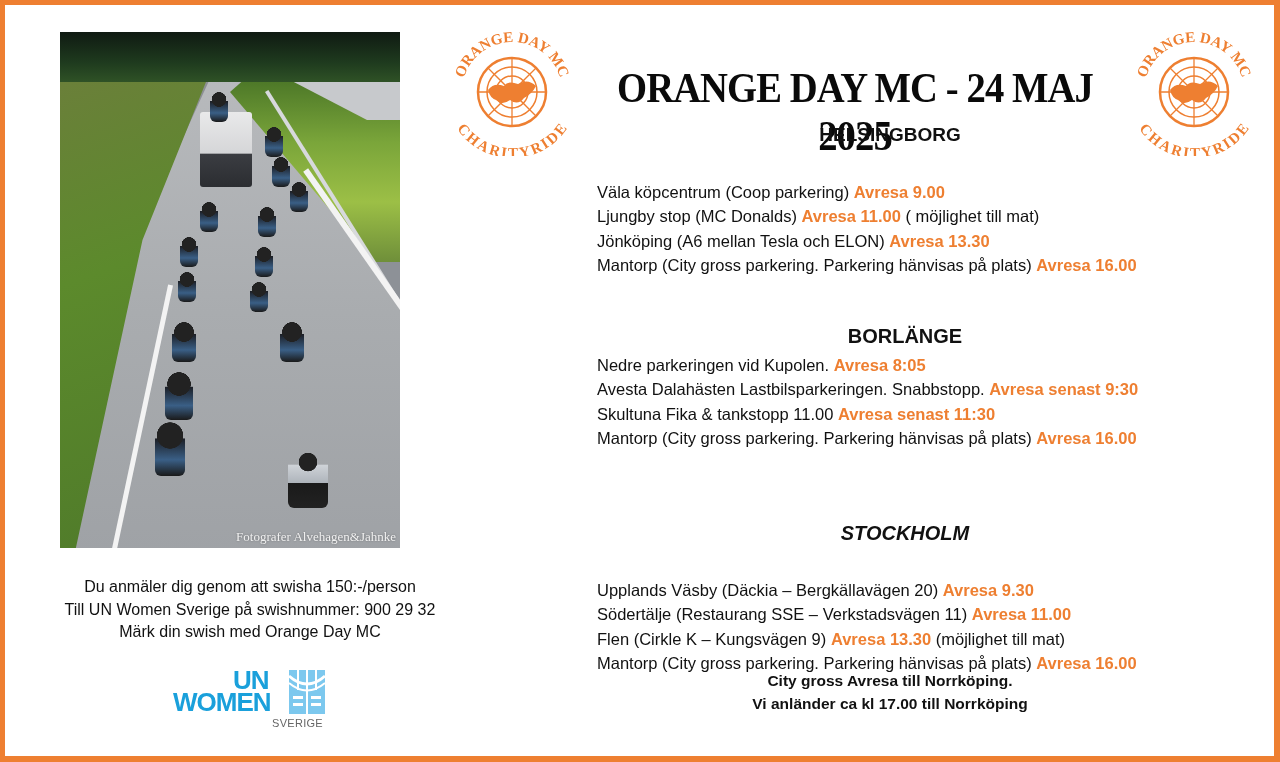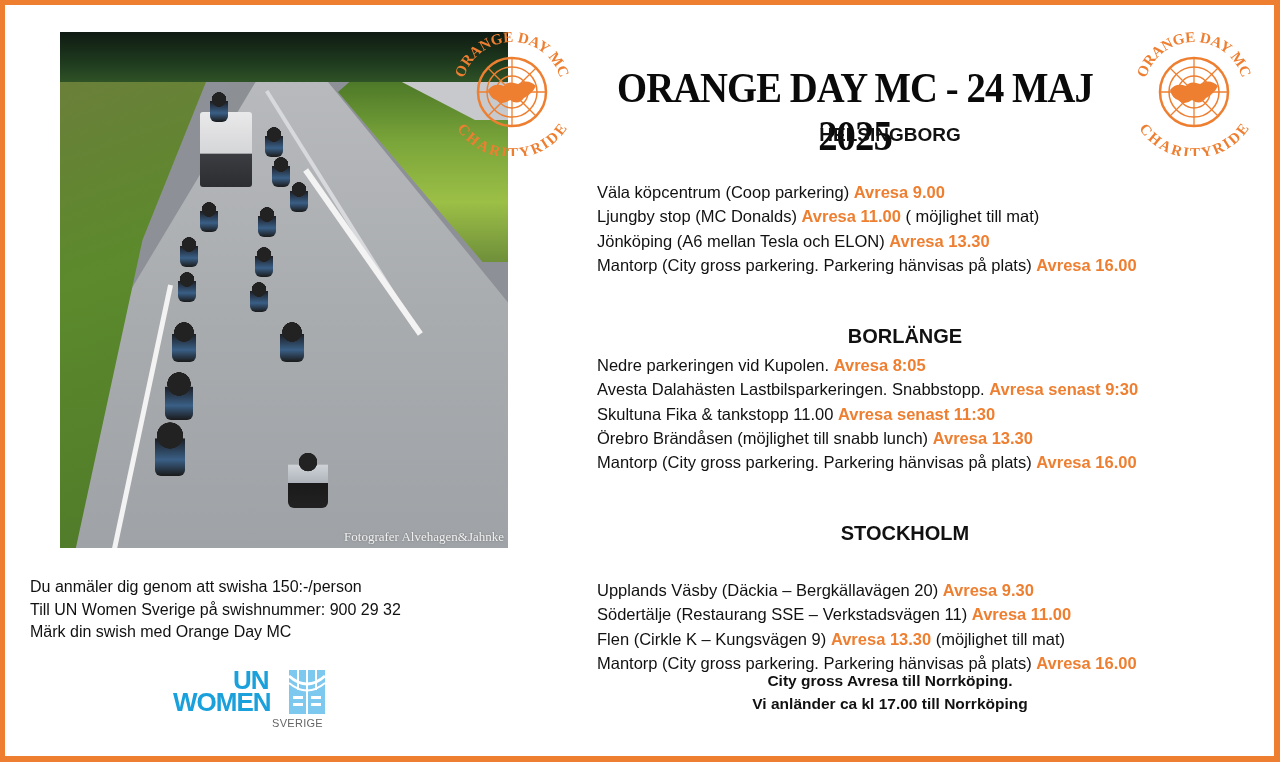--- a/index.html
+++ b/index.html
@@ -7,21 +7,21 @@
   body { font-family: "Liberation Sans", sans-serif; color: #111; position: relative; }
 
   .frame {
     position: absolute; left: 0; top: 0; width: 1280px; height: 762px;
     border: 5px solid #ee7f31; border-right-width: 6px; border-bottom-width: 6px;
     background: #fff;
   }
 
   
   .photo {
-    position: absolute; left: 60px; top: 32px; width: 448px; height: 516px;
+    position: absolute; left: 60px; top: 32px; width: 340px; height: 516px;
     overflow: hidden; background: #8d9197;
   }
   .photo .trees {
     position: absolute; left: 0; top: 0; width: 100%; height: 50px;
     background: linear-gradient(180deg, #0f1a12 0%, #1e3a1e 60%, #2f5226 100%);
   }
   .photo .grass-left {
     position: absolute; left: 0; top: 40px; width: 150px; height: 480px;
     background: linear-gradient(160deg, #6b7f3a 0%, #5c8a2c 40%, #4f7a2a 100%);
     clip-path: polygon(0 0, 100% 0, 55% 35%, 10% 100%, 0 100%);
@@ -70,21 +70,21 @@
   }
   .photo .credit {
     position: absolute; right: 4px; bottom: 3px;
     font-family: "Liberation Serif", serif; font-size: 13px; color: #f2f2f2;
     text-shadow: 0 0 2px rgba(0,0,0,.35);
   }
 
   
   .signup {
     position: absolute; left: 30px; top: 576px; width: 440px;
-    text-align: left; font-size: 16px; line-height: 22.5px; color: #111;
+    text-align: center; font-size: 16px; line-height: 22.5px; color: #111;
   }
 
   
   .unwomen {
     position: absolute; left: 173px; top: 668px; width: 160px; height: 64px;
   }
   .unwomen .un {
     position: absolute; left: 60px; top: 0; font-size: 26px; font-weight: bold;
     color: #1aa0db; letter-spacing: -1px; line-height: 24px;
   }
@@ -242,25 +242,24 @@
   <div class="stop"><span>Ljungby stop (MC Donalds) </span><span class="dep">Avresa 11.00</span><span> ( möjlighet till mat)</span></div>
   <div class="stop"><span>Jönköping (A6 mellan Tesla och ELON) </span><span class="dep">Avresa 13.30</span><span></span></div>
   <div class="stop"><span>Mantorp (City gross parkering. Parkering hänvisas på plats) </span><span class="dep">Avresa 16.00</span><span></span></div>
 </div>
 
 <div class="section-heading" style="top:325px;">BORLÄNGE</div>
 <div class="stops" style="top:353px;">
   <div class="stop"><span>Nedre parkeringen vid Kupolen. </span><span class="dep">Avresa 8:05</span><span></span></div>
   <div class="stop"><span>Avesta Dalahästen Lastbilsparkeringen. Snabbstopp. </span><span class="dep">Avresa senast 9:30</span><span></span></div>
   <div class="stop"><span>Skultuna Fika &amp; tankstopp 11.00 </span><span class="dep">Avresa senast 11:30</span><span></span></div>
-  <div class="stop"><span>Örebro Brändåsen (möjlighet till snabb lunch) </span><span class="dep">Avresa 13.30</span><span></span></div>
   <div class="stop"><span>Mantorp (City gross parkering. Parkering hänvisas på plats) </span><span class="dep">Avresa 16.00</span><span></span></div>
 </div>
 
-<div class="section-heading" style="top:522px;">STOCKHOLM</div>
+<div class="section-heading" style="top:522px;font-style:italic;">STOCKHOLM</div>
 <div class="stops" style="top:550px;margin-top:28px;">
   <div class="stop"><span>Upplands Väsby (Däckia – Bergkällavägen 20) </span><span class="dep">Avresa 9.30</span><span></span></div>
   <div class="stop"><span>Södertälje (Restaurang SSE – Verkstadsvägen 11) </span><span class="dep">Avresa 11.00</span><span></span></div>
   <div class="stop"><span>Flen (Cirkle K – Kungsvägen 9) </span><span class="dep">Avresa 13.30</span><span> (möjlighet till mat)</span></div>
   <div class="stop"><span>Mantorp (City gross parkering. Parkering hänvisas på plats) </span><span class="dep">Avresa 16.00</span><span></span></div>
 </div>
 
 <div class="closing">
   <div>City gross Avresa till Norrköping.</div>
   <div>Vi anländer ca kl 17.00 till Norrköping</div>

